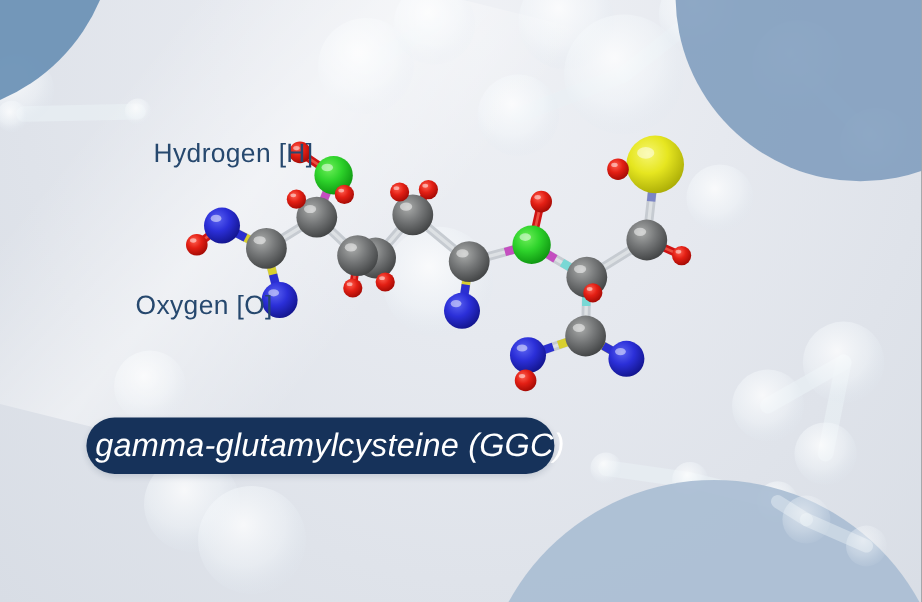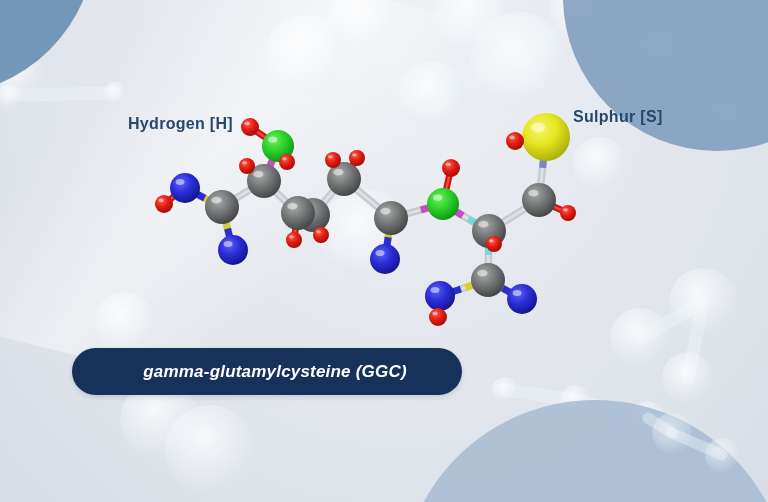--- a/index.html
+++ b/index.html
@@ -3,30 +3,30 @@
 <meta charset="utf-8">
 <style>
   html,body{margin:0;padding:0;background:#888;}
   #stage{
     position:relative;width:768px;height:502px;overflow:hidden;
     background:radial-gradient(ellipse at 52% 6%, #eff1f5 0%, #e6e9ef 38%, #dfe3ea 68%, #d8dde5 100%);
     font-family:"Liberation Sans","DejaVu Sans",sans-serif;
   }
   #stage svg{position:absolute;left:0;top:0;}
   .atom-label{
-    position:absolute;font-weight:700;font-size:16px;letter-spacing:.3px;
+    position:absolute;font-weight:400;font-size:22px;letter-spacing:.3px;
     white-space:nowrap;user-select:none;
   }
   #name-badge{
     position:absolute;left:72px;top:348px;width:390px;height:47px;
     border-radius:24px;display:flex;align-items:center;justify-content:center;
     box-shadow:0 2px 5px rgba(20,40,70,.15);
   }
   #name-badge span{
-    font-style:italic;font-weight:700;font-size:17px;letter-spacing:.2px;white-space:nowrap;margin-left:16px;
+    font-style:italic;font-weight:400;font-size:27px;letter-spacing:.2px;white-space:nowrap;margin-left:16px;
   }
   .beam{
     position:absolute;left:-80px;top:-40px;width:560px;height:420px;
     background:linear-gradient(115deg, rgba(255,255,255,0) 30%, rgba(255,255,255,.45) 50%, rgba(255,255,255,0) 70%);
     transform:rotate(14deg);pointer-events:none;
   }
 </style>
 </head>
 <body>
 
@@ -242,18 +242,18 @@
         <circle cx="568" cy="213" r="8" fill="url(#g-H)"></circle>
         <ellipse cx="565.36" cy="209.8" rx="2.4" ry="1.6" fill="#ffffff" opacity="0.5"></ellipse>
         <circle cx="515" cy="141" r="9" fill="url(#g-H)"></circle>
         <ellipse cx="512.03" cy="137.4" rx="2.6999999999999997" ry="1.8" fill="#ffffff" opacity="0.5"></ellipse>
         <circle cx="494" cy="244" r="8" fill="url(#g-H)"></circle>
         <ellipse cx="491.36" cy="240.8" rx="2.4" ry="1.6" fill="#ffffff" opacity="0.5"></ellipse>
       </g>
     </svg>
 
   <div class="atom-label" style="left: 128px; top: 115px; color: rgb(38, 72, 110);">Hydrogen [H]</div>
-  <div class="atom-label" style="left: 573px; top: 108px; color: rgb(38, 72, 110);">Sulphur [S]</div>
+  <div class="atom-label" style="left: 113px; top: 242px; color: rgb(38, 72, 110);">Oxygen [O]</div>
 
   <div id="name-badge" style="background: rgb(22, 50, 90);">
     <span style="color: rgb(255, 255, 255);">gamma-glutamylcysteine (GGC)</span>
   </div>
 </div>
 
 </body></html>

